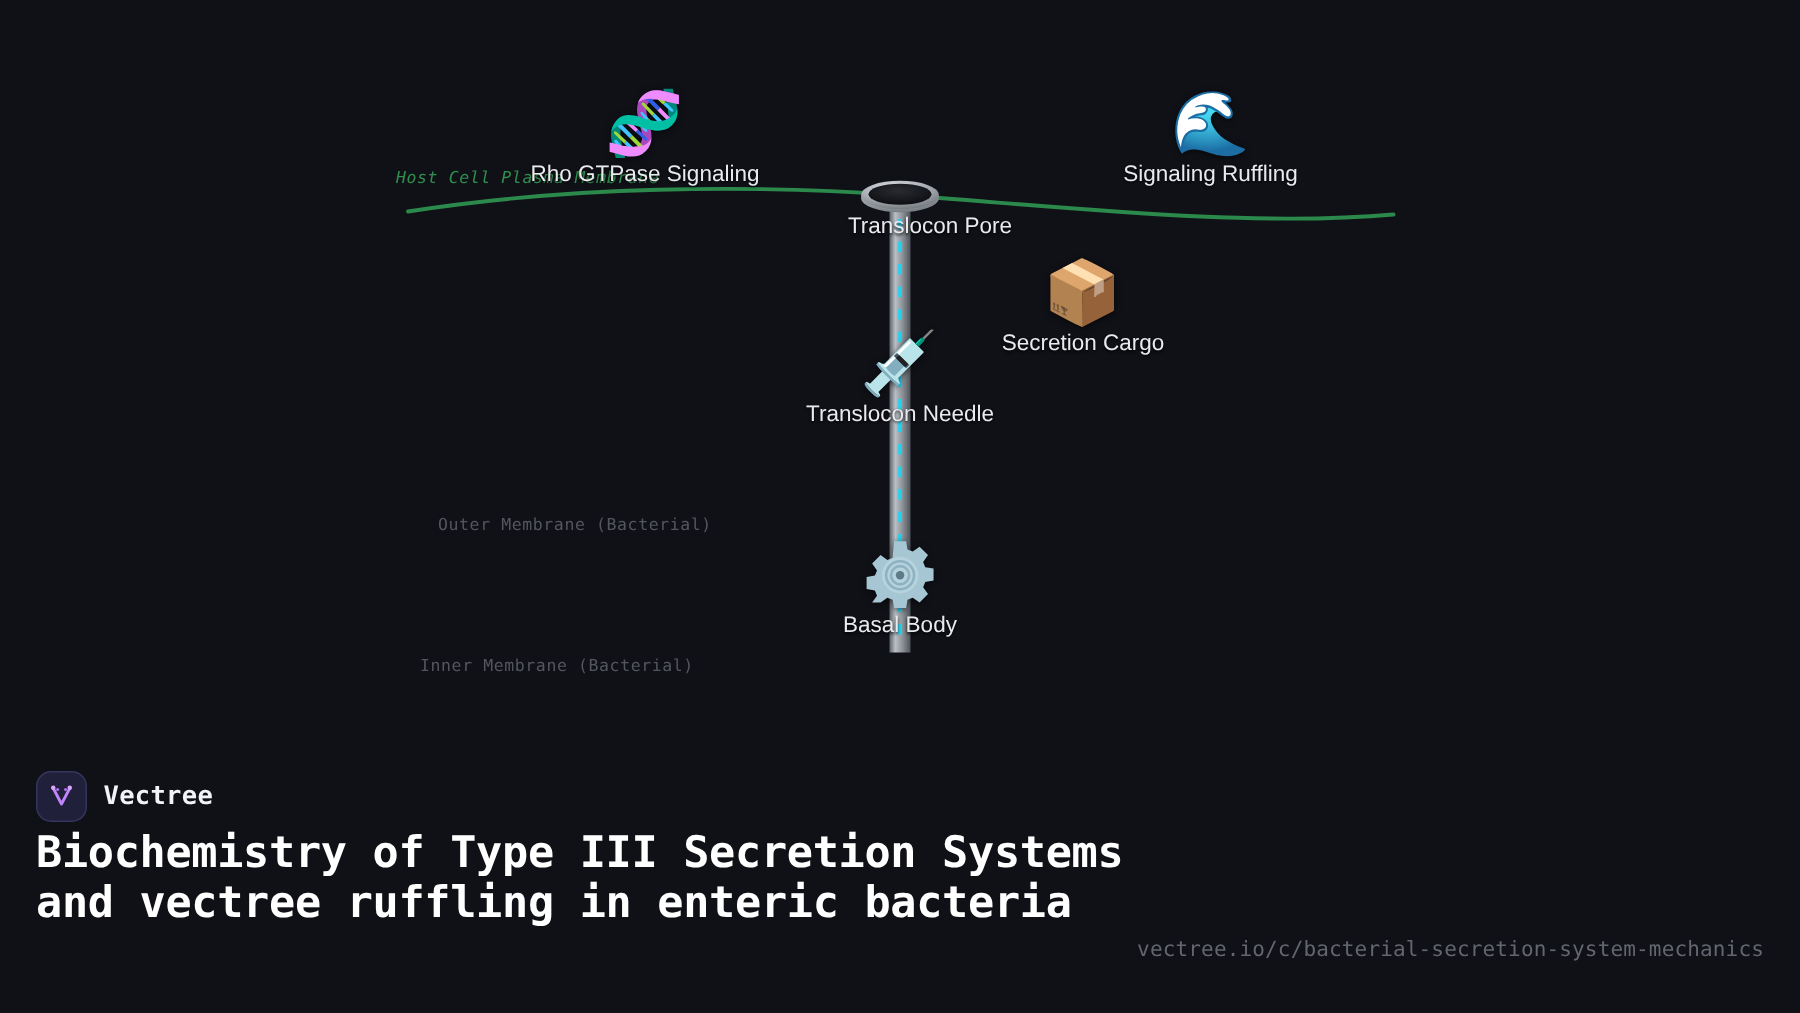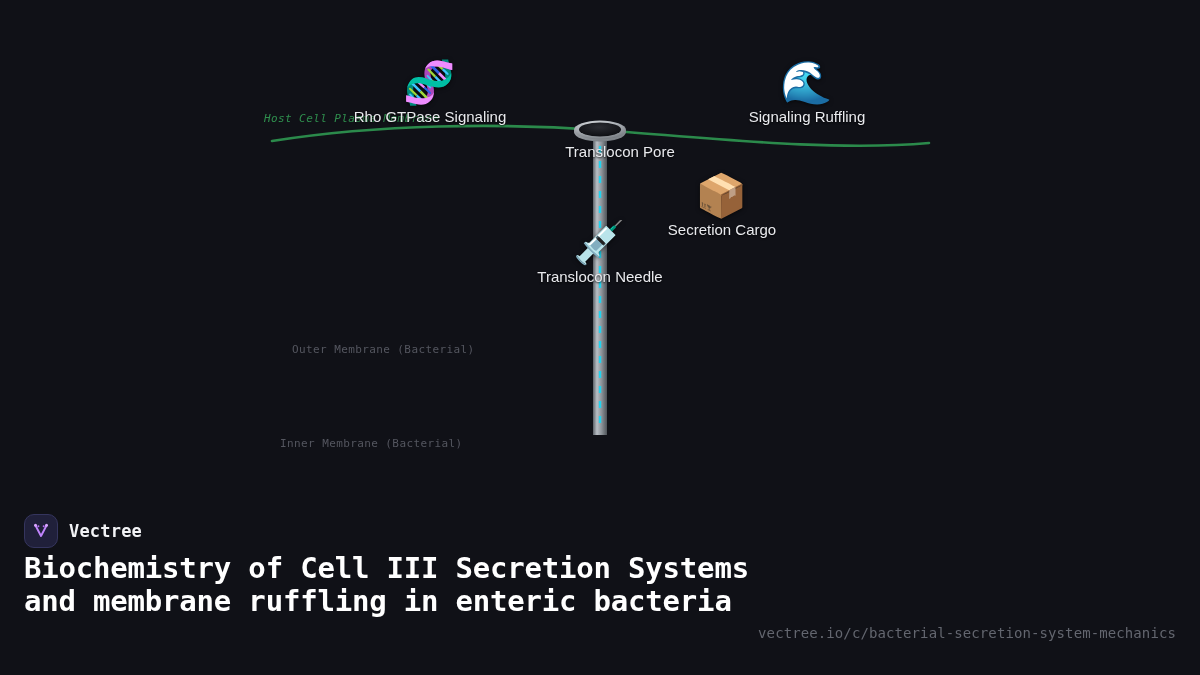--- a/index.html
+++ b/index.html
@@ -180,33 +180,45 @@
     <div class="node" style="left:722px; top:205px;">
       <div class="glyph">📦</div>
       <div class="caption">Secretion Cargo</div>
     </div>
 
     <div class="node" style="left:600px; top:252px;">
       <div class="glyph">💉</div>
       <div class="caption">Translocon Needle</div>
     </div>
 
+    <div class="node gearnode" style="left:600px; top:393px;">
+      <div class="glyph">
+        <svg class="gear-svg" viewBox="0 0 48 48" aria-hidden="true">
+          <path fill="#a7c6d4" d="M20.3 3h7.4l.9 5.1 3.2 1.3 4.2-3 5.2 5.2-3 4.2 1.3 3.2 5.1.9v7.4l-5.1.9-1.3 3.2 3 4.2-5.2 5.2-4.2-3-3.2 1.3-.9 5.1h-7.4l-.9-5.1-3.2-1.3-4.2 3L6.8 40.8l3-4.2-1.3-3.2L3.4 32.5v-7.4l5.1-.9 1.3-3.2-3-4.2 5.2-5.2 4.2 3 3.2-1.3z"></path>
+          <circle cx="24" cy="24" r="11.2" fill="#b6d2de"></circle>
+          <circle cx="24" cy="24" r="8.6" fill="none" stroke="#8fb2c2" stroke-width="1.6"></circle>
+          <circle cx="24" cy="24" r="5.6" fill="none" stroke="#8fb2c2" stroke-width="1.6"></circle>
+          <circle cx="24" cy="24" r="2.6" fill="#5d7a88"></circle>
+        </svg>
+      </div>
+      <div class="caption">Basal Body</div>
+    </div>
   </div>
 
   <div id="footer">
     <div class="brand">
       <div class="brand-mark">
         <svg width="20" height="20" viewBox="0 0 20 20" aria-hidden="true">
           <path d="M4.5 4.5 L10 15 L15.5 4.5" fill="none" stroke="#c084fc" stroke-width="1.9" stroke-linecap="round" stroke-linejoin="round"></path>
           <circle cx="4.5" cy="4.2" r="1.5" fill="#d8a6ff"></circle>
           <circle cx="15.5" cy="4.2" r="1.5" fill="#d8a6ff"></circle>
           <circle cx="7.4" cy="5.3" r="1.0" fill="#b76ef5"></circle>
           <circle cx="12.7" cy="5.3" r="1.0" fill="#b76ef5"></circle>
         </svg>
       </div>
       <div class="brand-name">Vectree</div>
     </div>
 
-    <div class="headline">Biochemistry of Cell III Secretion Systems and membrane ruffling in enteric bacteria</div>
+    <div class="headline">Biochemistry of Type III Secretion Systems and vectree ruffling in enteric bacteria</div>
   </div>
 
   <div class="url">vectree.io/c/bacterial-secretion-system-mechanics</div>
 </div>
 
 </body></html>

